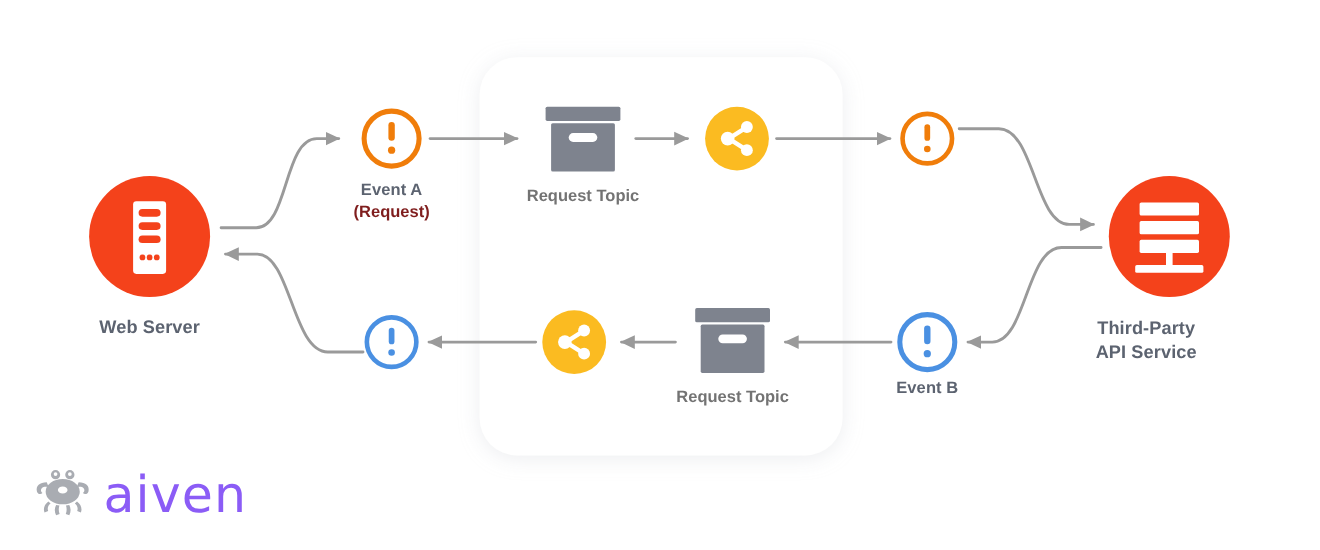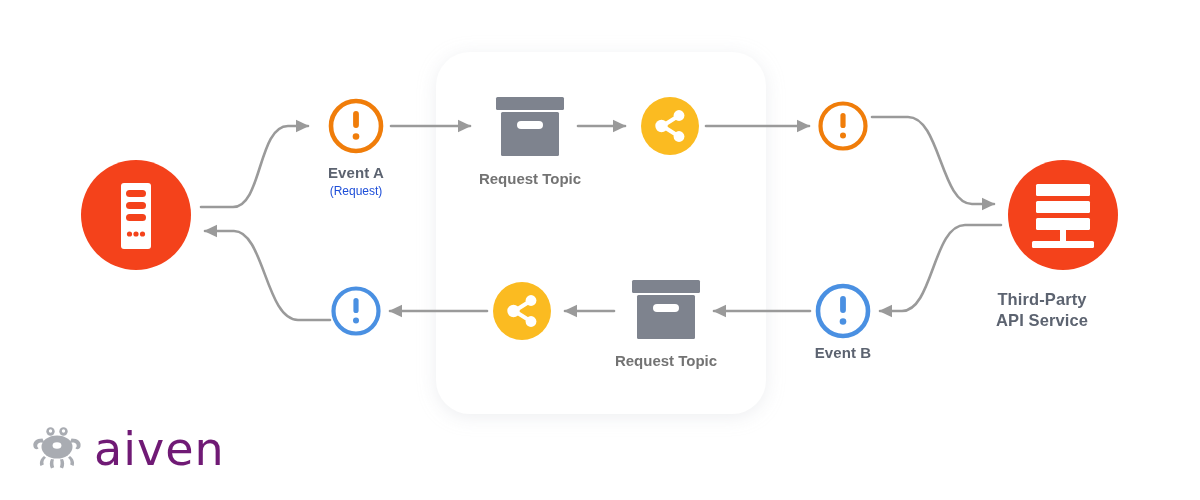--- a/index.html
+++ b/index.html
@@ -43,23 +43,23 @@
     color: #5c6370;
     letter-spacing: 0.1px;
   }
   .label-endpoint {
     font-weight: bold;
     font-size: 16.5px;
     color: #5c6370;
     letter-spacing: 0.1px;
   }
   .label-muted {
-    font-weight: normal;
-    font-size: 12px;
-    color: #1d4ed8;
+    font-weight: bold;
+    font-size: 15px;
+    color: #7f1d1d;
   }
   .label-topic {
     font-weight: bold;
     font-size: 15px;
     color: #737373;
   }
 
   
   #aiven-logo {
     position: absolute;
@@ -67,21 +67,21 @@
     top: 418px;
     width: 200px;
     height: 62px;
     display: flex;
     align-items: center;
     gap: 10px;
   }
   #aiven-wordmark {
     font-size: 46px;
     font-weight: normal;
-    color: #701a75;
+    color: #8b5cf6;
     letter-spacing: 1px;
     line-height: 1;
     font-family: "DejaVu Sans", sans-serif;
   }
 </style>
 </head>
 <body>
 
 <div id="diagram-root">
 
@@ -210,20 +210,21 @@
 
     <g style="pointer-events:auto;">
       <circle cx="356" cy="311" r="22.5" fill="none" stroke="#4a90e2" stroke-width="4.2"></circle>
       <g>
         <rect x="353.4" y="298" width="5.2" height="15" rx="2.6" ry="2.6" fill="#4a90e2"></rect>
         <circle cx="356" cy="320.5" r="3" fill="#4a90e2"></circle>
       </g>
     </g>
   </svg>
 
+  <div class="node-label label-endpoint" style="left:46px; top:288px; width:180px;">Web Server</div>
 
   <div class="node-label label-strong" style="left:286px; top:164px; width:140px;">Event A</div>
   <div class="node-label label-muted" style="left:286px; top:184px; width:140px;">(Request)</div>
 
   <div class="node-label label-topic" style="left:450px; top:170px; width:160px;">Request Topic</div>
 
   <div class="node-label label-endpoint" style="left:952px; top:289px; width:180px;">Third-Party
 API Service</div>
 
   <div class="node-label label-strong" style="left:773px; top:344px; width:140px;">Event B</div>

